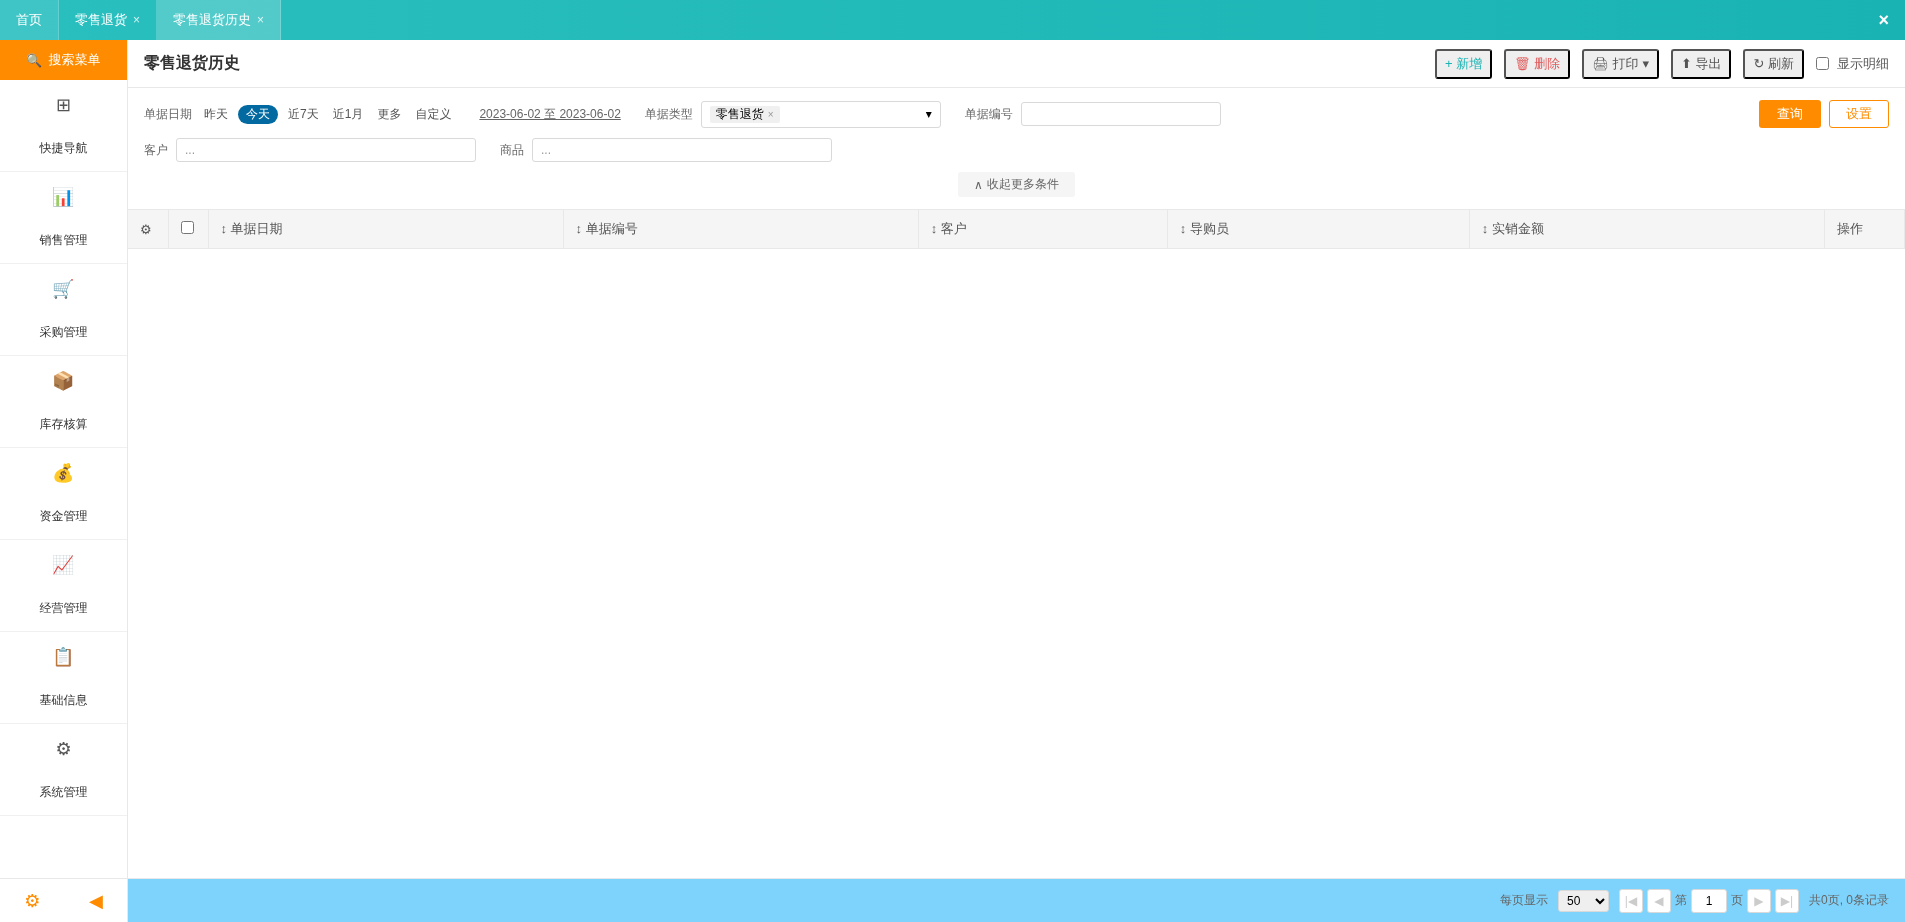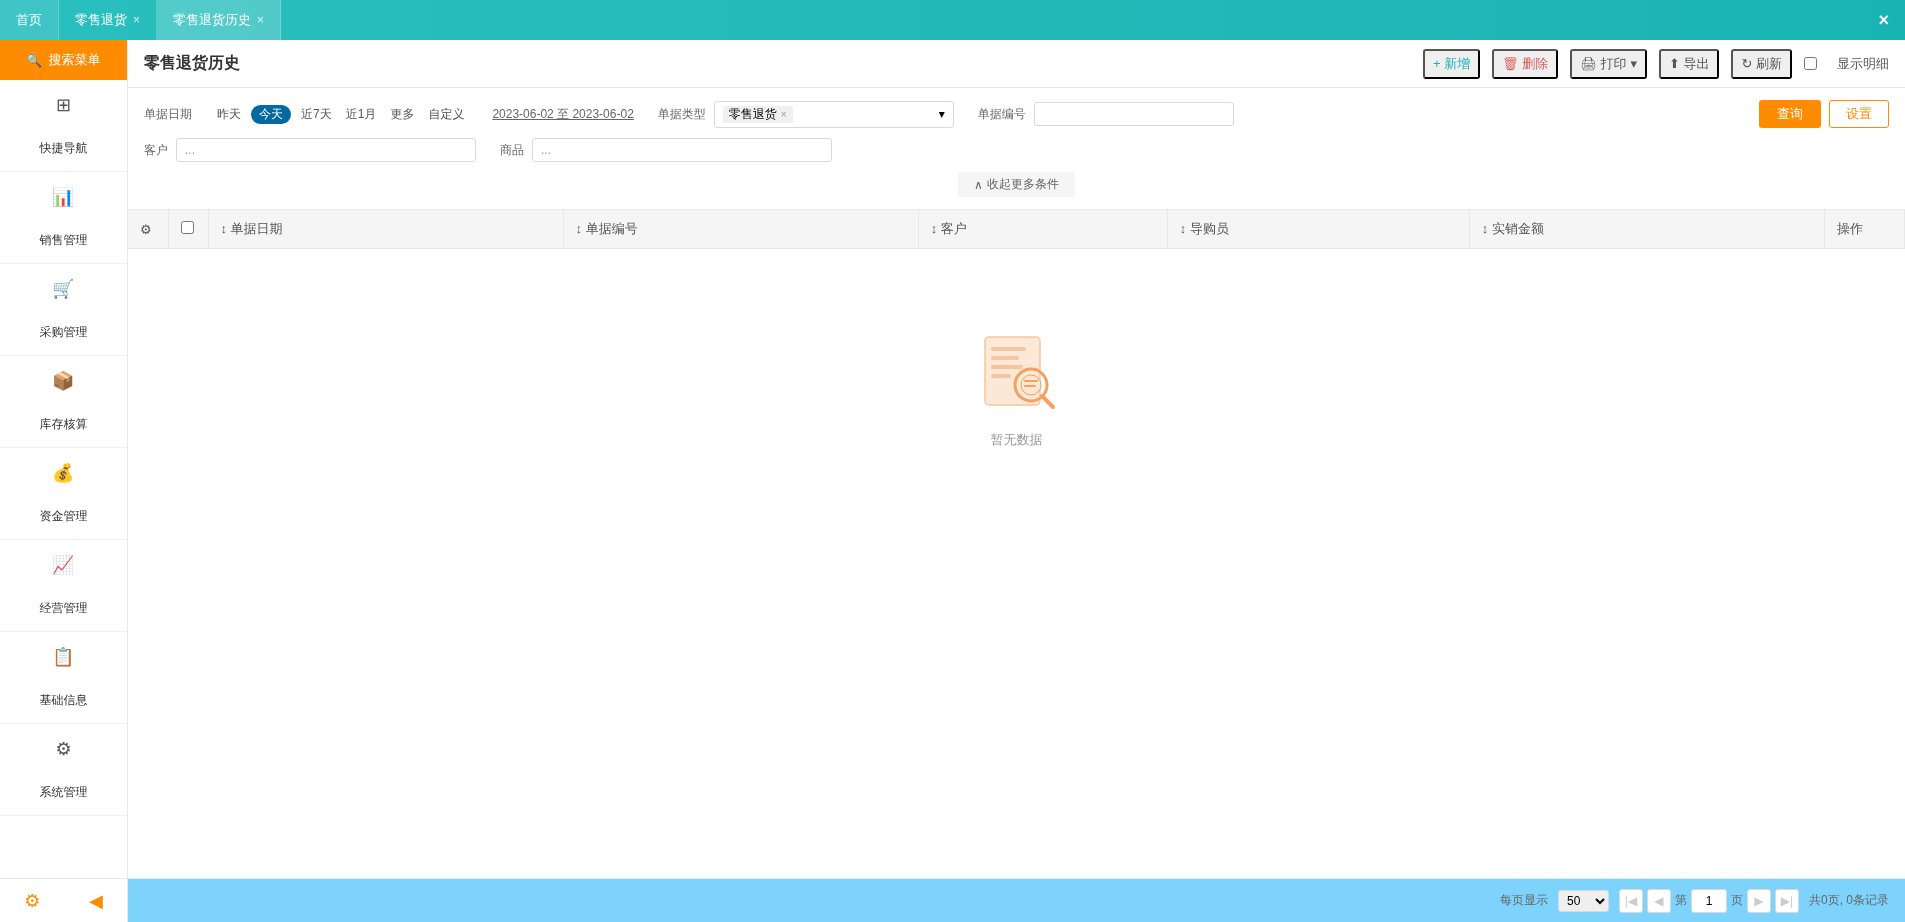--- a/index.html
+++ b/index.html
@@ -173,21 +173,21 @@
       color: #ff8c00;
       border: 1px solid #ff8c00;
       padding: 4px 16px;
       border-radius: 3px;
       cursor: pointer;
       font-size: 13px;
     }
     .display-detail {
       display: flex;
       align-items: center;
-      gap: 20px;
+      gap: 8px;
       font-size: 13px;
       color: #555;
     }
     .display-detail input[type=checkbox] { cursor: pointer; }
 
     
     .filter-area {
       background: #fff;
       padding: 12px 16px;
       border-bottom: 1px solid #e8e8e8;
@@ -206,21 +206,20 @@
     }
     .filter-label {
       font-size: 12px;
       color: #666;
       white-space: nowrap;
     }
     .date-shortcuts {
       display: flex;
       align-items: center;
       gap: 6px;
-      margin-left: 13px;
     }
     .date-shortcut {
       font-size: 12px;
       color: #555;
       cursor: pointer;
       padding: 1px 4px;
     }
     .date-shortcut.active {
       background: #0369a1;
       color: #fff;
@@ -587,40 +586,20 @@
             </th>
             <th class="th-actions">
               <span>操作</span>
             </th>
           </tr>
         </thead>
         <tbody>
         </tbody>
       </table>
 
-      <div class="empty-state">
-        <div class="empty-icon">
-          <svg width="100" height="90" viewBox="0 0 100 90">
-
-            <rect x="18" y="8" width="55" height="68" rx="4" fill="#fce8d6" stroke="#f5c5a0" stroke-width="1.5"></rect>
-            <rect x="24" y="18" width="35" height="4" rx="2" fill="#f5c5a0"></rect>
-            <rect x="24" y="27" width="28" height="4" rx="2" fill="#f5c5a0"></rect>
-            <rect x="24" y="36" width="32" height="4" rx="2" fill="#f5c5a0"></rect>
-            <rect x="24" y="45" width="20" height="4" rx="2" fill="#f5c5a0"></rect>
-
-            <circle cx="64" cy="56" r="16" fill="none" stroke="#f5a060" stroke-width="3"></circle>
-            <circle cx="64" cy="56" r="10" fill="#fde8d4" stroke="#f5a060" stroke-width="1"></circle>
-            <line x1="75" y1="67" x2="86" y2="78" stroke="#f5a060" stroke-width="4" stroke-linecap="round"></line>
-
-            <line x1="58" y1="52" x2="70" y2="52" stroke="#f5a060" stroke-width="2" stroke-linecap="round"></line>
-            <line x1="58" y1="57" x2="68" y2="57" stroke="#f5a060" stroke-width="2" stroke-linecap="round"></line>
-          </svg>
-        </div>
-        <span class="empty-text">暂无数据</span>
-      </div>
     </div>
 
     <div class="pagination">
       <span>每页显示</span>
       <select class="pagination-select">
         <option value="50">50</option>
         <option value="10">10</option>
         <option value="20">20</option>
         <option value="100">100</option>
       </select>

